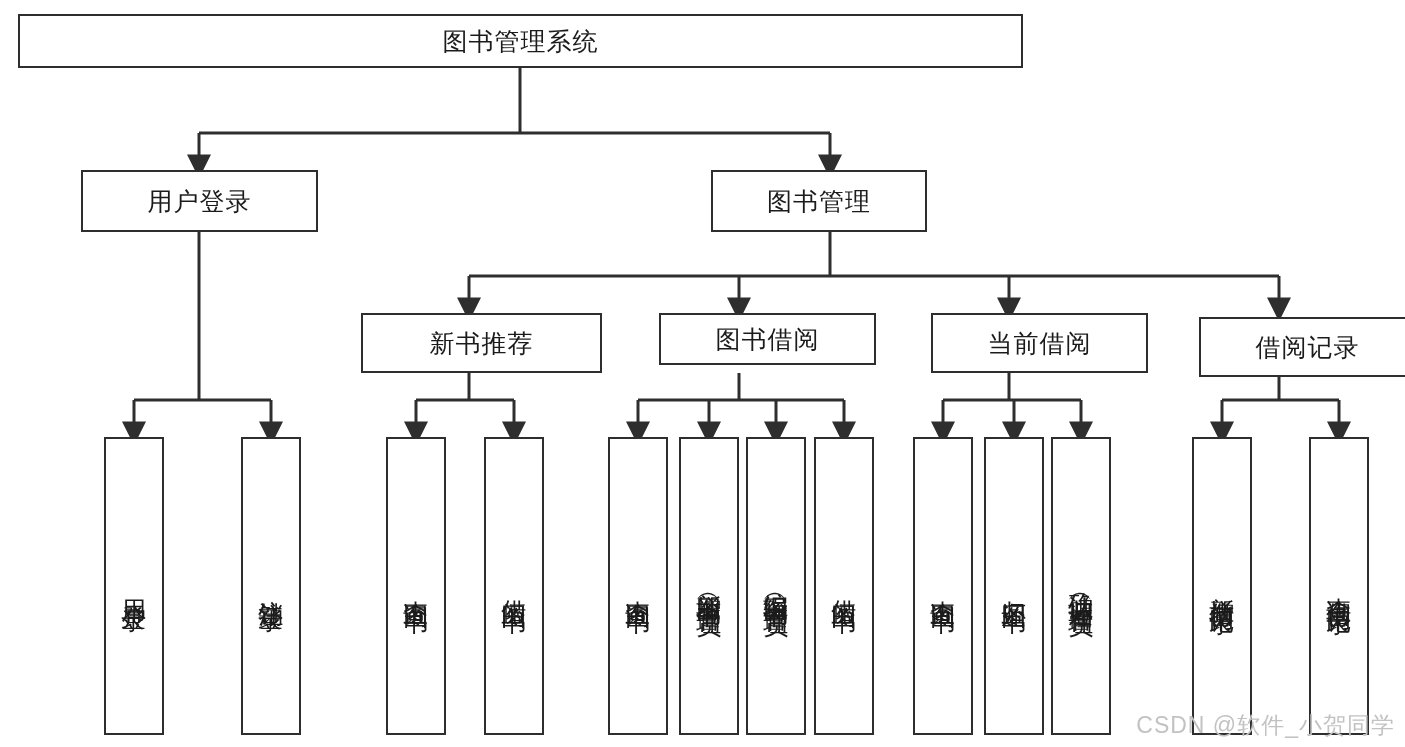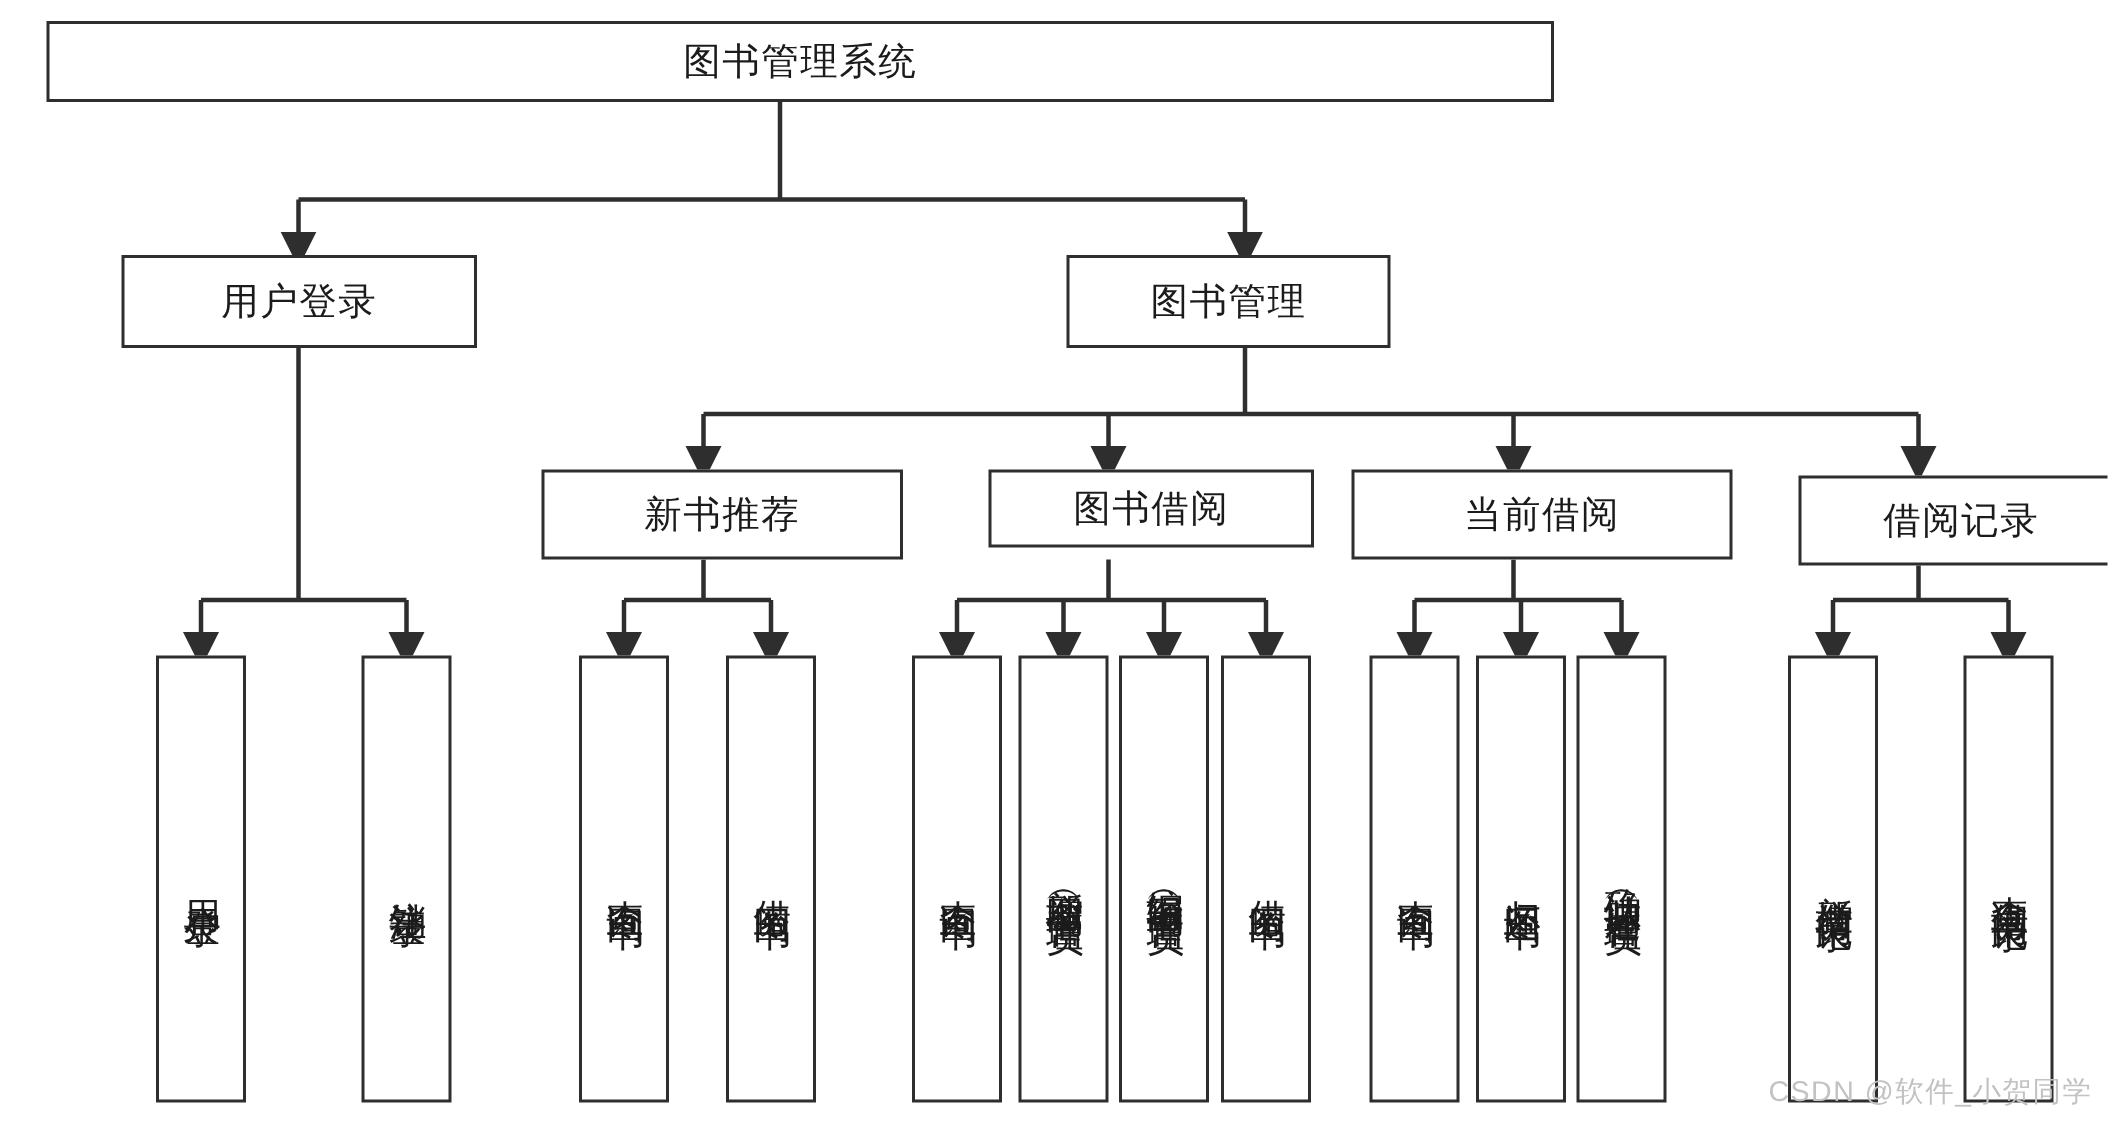--- a/index.html
+++ b/index.html
@@ -36,21 +36,21 @@
     line-height:1.22;
     letter-spacing:3px;
     white-space:nowrap;
     color:#1b1b1b;
   }
   .htext{ white-space:nowrap; }
   #watermark{
     position:absolute;
     right:10px;
     bottom:6px;
-    font-size:19px;
+    font-size:23px;
     color:#c2c2c2;
     letter-spacing:1px;
     white-space:nowrap;
     user-select:none;
   }
 </style>
 </head>
 <body>
 
 <div id="diagram-root">
@@ -98,38 +98,38 @@
       <path d="M1014,400 L1014,425" marker-end="url(#arrow)"></path>
       <path d="M1081,400 L1081,425" marker-end="url(#arrow)"></path>
 
       <path d="M1279,373 L1279,400"></path>
       <path d="M1222,400 L1339,400"></path>
       <path d="M1222,400 L1222,425" marker-end="url(#arrow)"></path>
       <path d="M1339,400 L1339,425" marker-end="url(#arrow)"></path>
     </g>
   </svg>
 
-  <div class="node root h" style="left:18px;top:14px;width:1005px;height:54px;margin-left:13px;">
+  <div class="node root h" style="left:18px;top:14px;width:1005px;height:54px;">
     <span class="htext">图书管理系统</span>
   </div>
 
   <div class="node h" style="left:81px;top:170px;width:237px;height:62px;">
     <span class="htext">用户登录</span>
   </div>
   <div class="node h" style="left:711px;top:170px;width:216px;height:62px;">
     <span class="htext">图书管理</span>
   </div>
 
   <div class="node h" style="left:361px;top:313px;width:241px;height:60px;">
     <span class="htext">新书推荐</span>
   </div>
   <div class="node h" style="left:659px;top:313px;width:217px;height:52px;justify-content:center;">
     <span class="htext">图书借阅</span>
   </div>
-  <div class="node h" style="left:901px;top:313px;width:254px;height:60px;">
+  <div class="node h" style="left:931px;top:313px;width:217px;height:60px;">
     <span class="htext">当前借阅</span>
   </div>
   <div class="node h" style="left:1171px;top:317px;width:217px;height:60px;margin-left:28px;">
     <span class="htext">借阅记录</span>
   </div>
 
   <div class="node leaf" style="left:104px;top:437px;width:60px;height:298px;">
     <span class="vtext">用户登录</span>
   </div>
   <div class="node leaf" style="left:241px;top:437px;width:60px;height:298px;">

